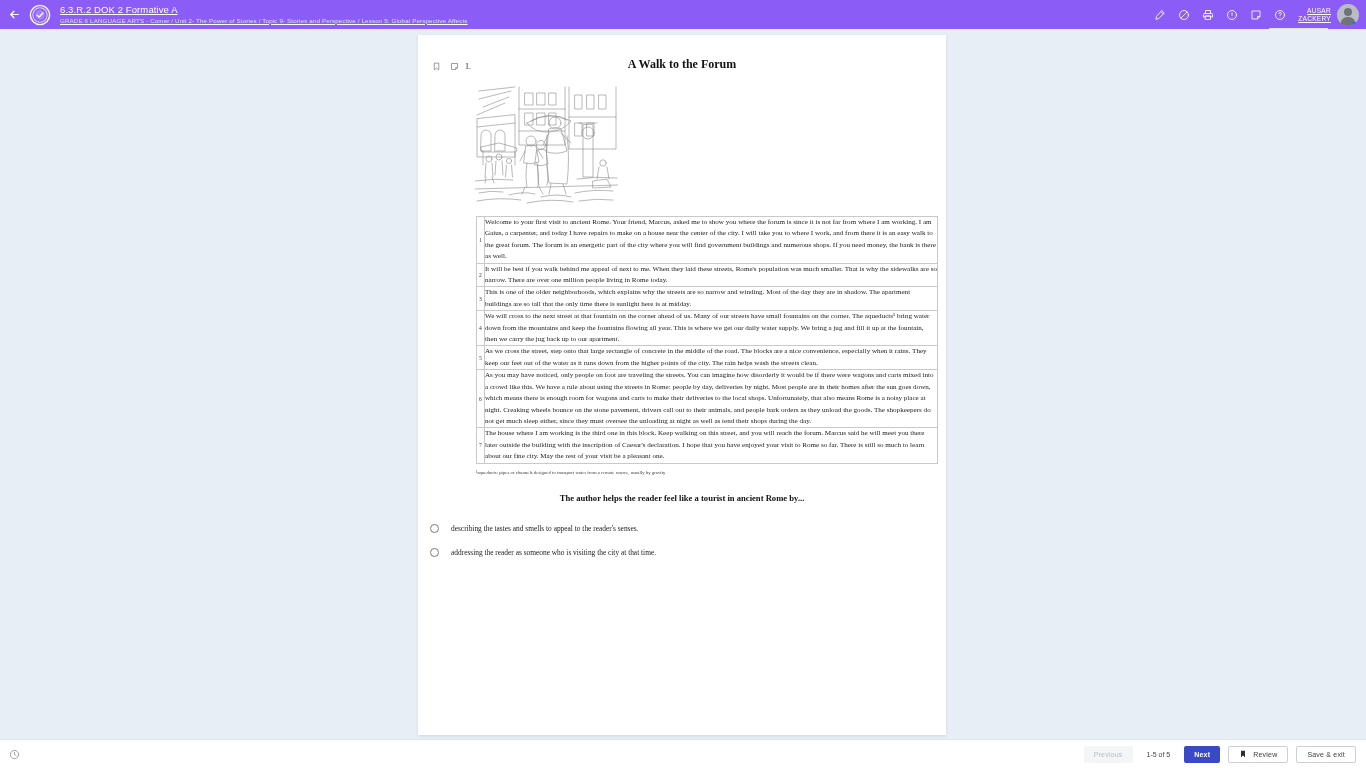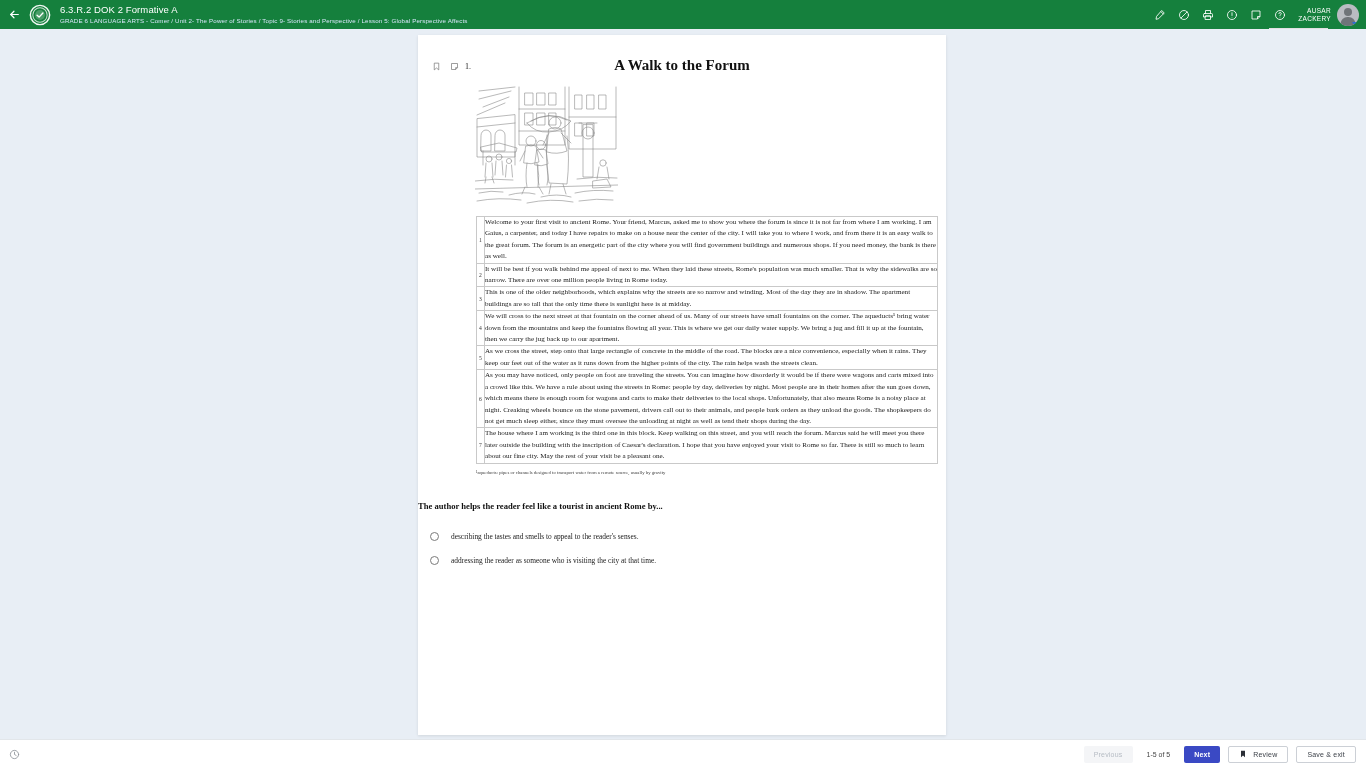--- a/index.html
+++ b/index.html
@@ -7,23 +7,24 @@
     width: 1366px; height: 768px;
     overflow: hidden;
     background: #e8eef5;
     font-family: "Liberation Sans", sans-serif;
   }
 
   
   .topbar {
     position: absolute; top: 0; left: 0;
     width: 1366px; height: 29px;
-    background: #15803d;
+    background: #8b5cf6;
     display: flex; align-items: center;
     color: #ffffff;
+    text-decoration: underline;
   }
   .back-arrow {
     width: 28px; height: 29px;
     display: flex; align-items: center; justify-content: center;
     cursor: pointer;
   }
   .back-arrow svg { display: block; }
   .brand-badge {
     width: 24px; height: 24px; margin-left: 0px; margin-right: 8px;
     display: flex; align-items: center; justify-content: center;
@@ -86,21 +87,21 @@
     position: relative;
   }
   .qnum-icons { display: flex; align-items: center; gap: 9px; }
   .qicon { cursor: pointer; display: block; }
   .qnum { font-family: "Liberation Serif", serif; font-size: 8px; color: #1a1a1a; margin-left: 6px; }
 
   .passage-title {
     position: absolute; left: 0; right: 0; top: 22px;
     text-align: center;
     font-family: "Liberation Serif", serif;
-    font-size: 15px; font-weight: bold; color: #111;
+    font-size: 12px; font-weight: bold; color: #111;
     pointer-events: none;
   }
 
   
   .illus-wrap {
     margin: 10px 0 0 57px;
     width: 143px; height: 123px;
   }
   .illus-wrap svg { display:block; width:143px; height:123px; }
 
@@ -130,21 +131,22 @@
   }
 
   .footnote {
     margin: 6px 0 0 58px;
     font-family: "Liberation Serif", serif;
     font-size: 4.7px; color: #3a3a3a; letter-spacing: .05px;
   }
 
   
   .stem {
-    margin: 26px 0 0 0;
+    margin: 18px 0 0 0;
+    text-align: center;
     font-family: "Liberation Serif", serif;
     font-size: 8.6px; font-weight: bold; color: #111;
   }
   .choices { margin: 14px 0 0 12px; }
   .choice {
     display: flex; align-items: center;
     height: 24px; cursor: pointer;
   }
   .radio {
     width: 9px; height: 9px; border-radius: 50%;

